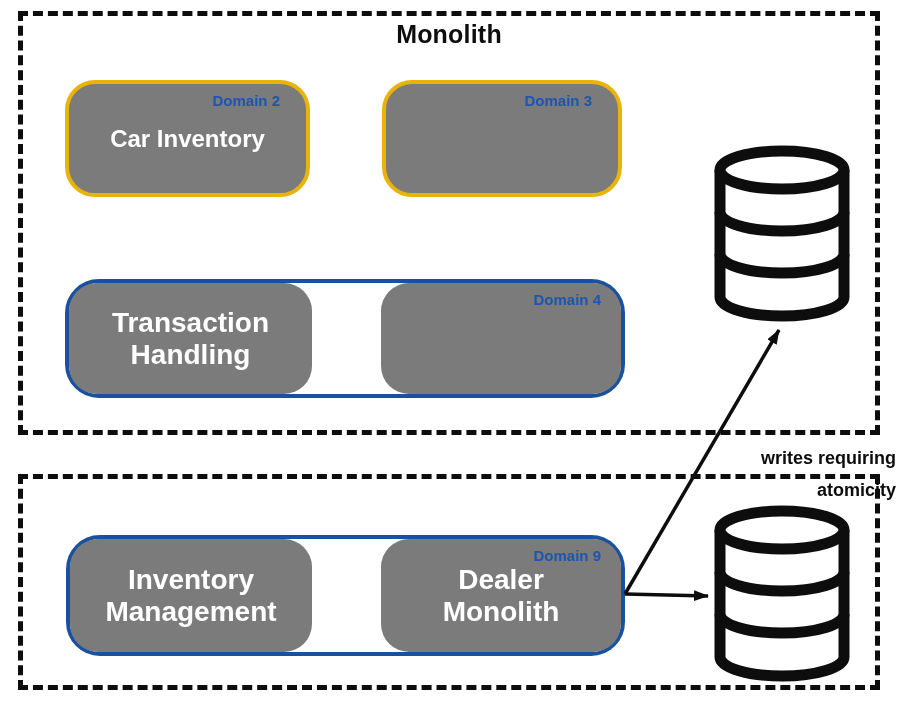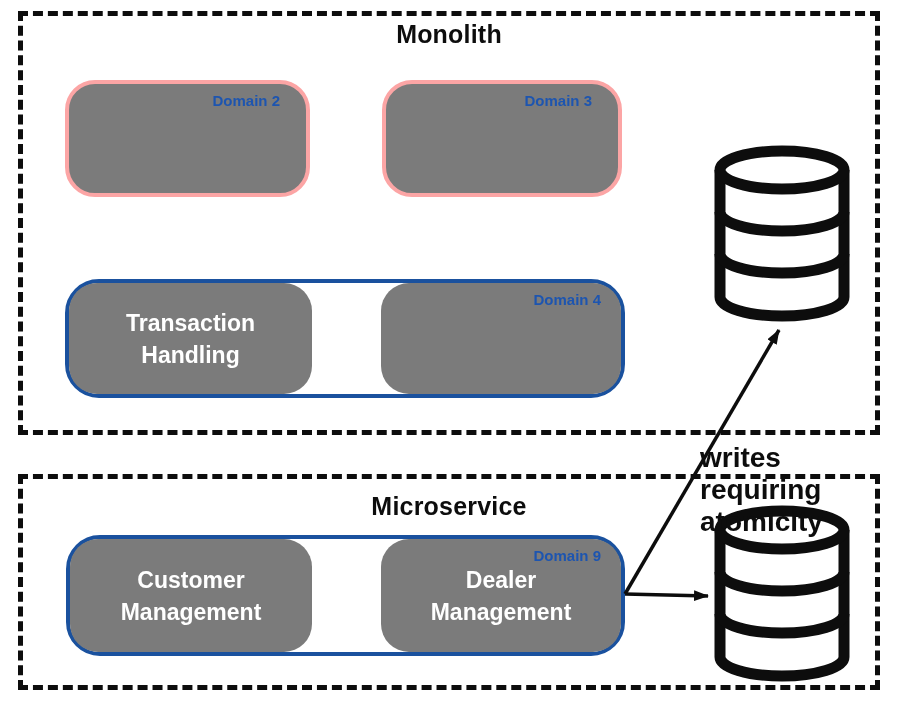--- a/index.html
+++ b/index.html
@@ -8,89 +8,89 @@
     font-family:"Liberation Sans",sans-serif;overflow:hidden;
   }
   .dashed{position:absolute;border:5px dashed #0d0d0d;box-sizing:border-box;background:transparent;}
   .monolith-box{left:18px;top:11px;width:862px;height:424px;}
   .micro-box{left:18px;top:474px;width:862px;height:216px;}
   .zone-title{position:absolute;left:0;right:0;margin:0;text-align:center;
     font-size:25px;font-weight:bold;color:#0d0d0d;letter-spacing:0.2px;}
   .monolith-box .zone-title{top:4px;}
   .micro-box .zone-title{top:13px;}
 
-  .solo-box{position:absolute;border:4px solid #fca5a5;border-radius:30px;background:#7b7b7b;
+  .solo-box{position:absolute;border:4px solid #eab308;border-radius:30px;background:#7b7b7b;
     box-sizing:border-box;display:flex;align-items:center;justify-content:center;}
   .car{left:42px;top:64px;width:245px;height:117px;}
   .mkt{left:359px;top:64px;width:240px;height:117px;}
 
   .combo{position:absolute;border:4px solid #1a519e;border-radius:34px;background:#ffffff;
     box-sizing:border-box;display:flex;}
   .combo1{left:42px;top:263px;width:560px;height:119px;}
   .combo2{left:43px;top:56px;width:559px;height:121px;}
   .cell{background:#7b7b7b;border-radius:28px;height:100%;position:relative;
     display:flex;align-items:center;justify-content:center;}
   .cell.l{width:243px;}
   .combo2 .cell.l{width:242px;}
   .cell.r{width:240px;margin-left:69px;}
 
-  .box-label{color:#ffffff;font-weight:bold;font-size:23px;line-height:32px;
+  .box-label{color:#ffffff;font-weight:bold;font-size:28px;line-height:32px;
     text-align:center;white-space:pre-line;}
   .solo-box .box-label{font-size:24px;}
   .domain-tag{position:absolute;top:8px;right:20px;color:#1d55b0;font-weight:bold;font-size:15px;}
   .solo-box .domain-tag{right:26px;}
 
   .annotation{position:absolute;left:700px;top:442px;width:196px;z-index:6;
-    text-align:left;color:#0d0d0d;font-weight:bold;font-size:28px;line-height:32px;
+    text-align:right;color:#0d0d0d;font-weight:bold;font-size:18px;line-height:32px;
     white-space:pre-line;}
 
   .db{position:absolute;z-index:4;}
   .db-top{left:712px;top:145px;}
   .db-bottom{left:712px;top:505px;}
   .arrows{position:absolute;left:0;top:0;z-index:3;pointer-events:none;}
 </style>
 </head>
 <body>
 
 <div class="canvas">
 
   <section class="dashed monolith-box">
     <h2 class="zone-title">Monolith</h2>
 
     <div class="solo-box car">
       <span class="domain-tag">Domain 2</span>
+      <span class="box-label">Car Inventory</span>
     </div>
 
     <div class="solo-box mkt">
       <span class="domain-tag">Domain 3</span>
     </div>
 
     <div class="combo combo1">
       <div class="cell l">
         <span class="box-label">Transaction
 Handling</span>
       </div>
       <div class="cell r">
         <span class="domain-tag">Domain 4</span>
       </div>
     </div>
   </section>
 
   <section class="dashed micro-box">
-    <h2 class="zone-title">Microservice</h2>
 
     <div class="combo combo2">
       <div class="cell l">
-        <span class="box-label">Customer
+        <span class="box-label">Inventory
 Management</span>
       </div>
       <div class="cell r">
         <span class="domain-tag">Domain 9</span>
         <span class="box-label">Dealer
-Management</span>
+Monolith</span>
       </div>
     </div>
   </section>
 
   <div class="annotation">writes requiring
 atomicity</div>
 
   <svg class="db db-top" width="140" height="178" viewBox="0 0 140 178" aria-hidden="true">
     <path d="M8 25 L8 152 A62 19 0 0 0 132 152 L132 25" fill="#ffffff" stroke="#0d0d0d" stroke-width="11"></path>
     <path d="M8 67 A62 19 0 0 0 132 67" fill="none" stroke="#0d0d0d" stroke-width="11"></path>

